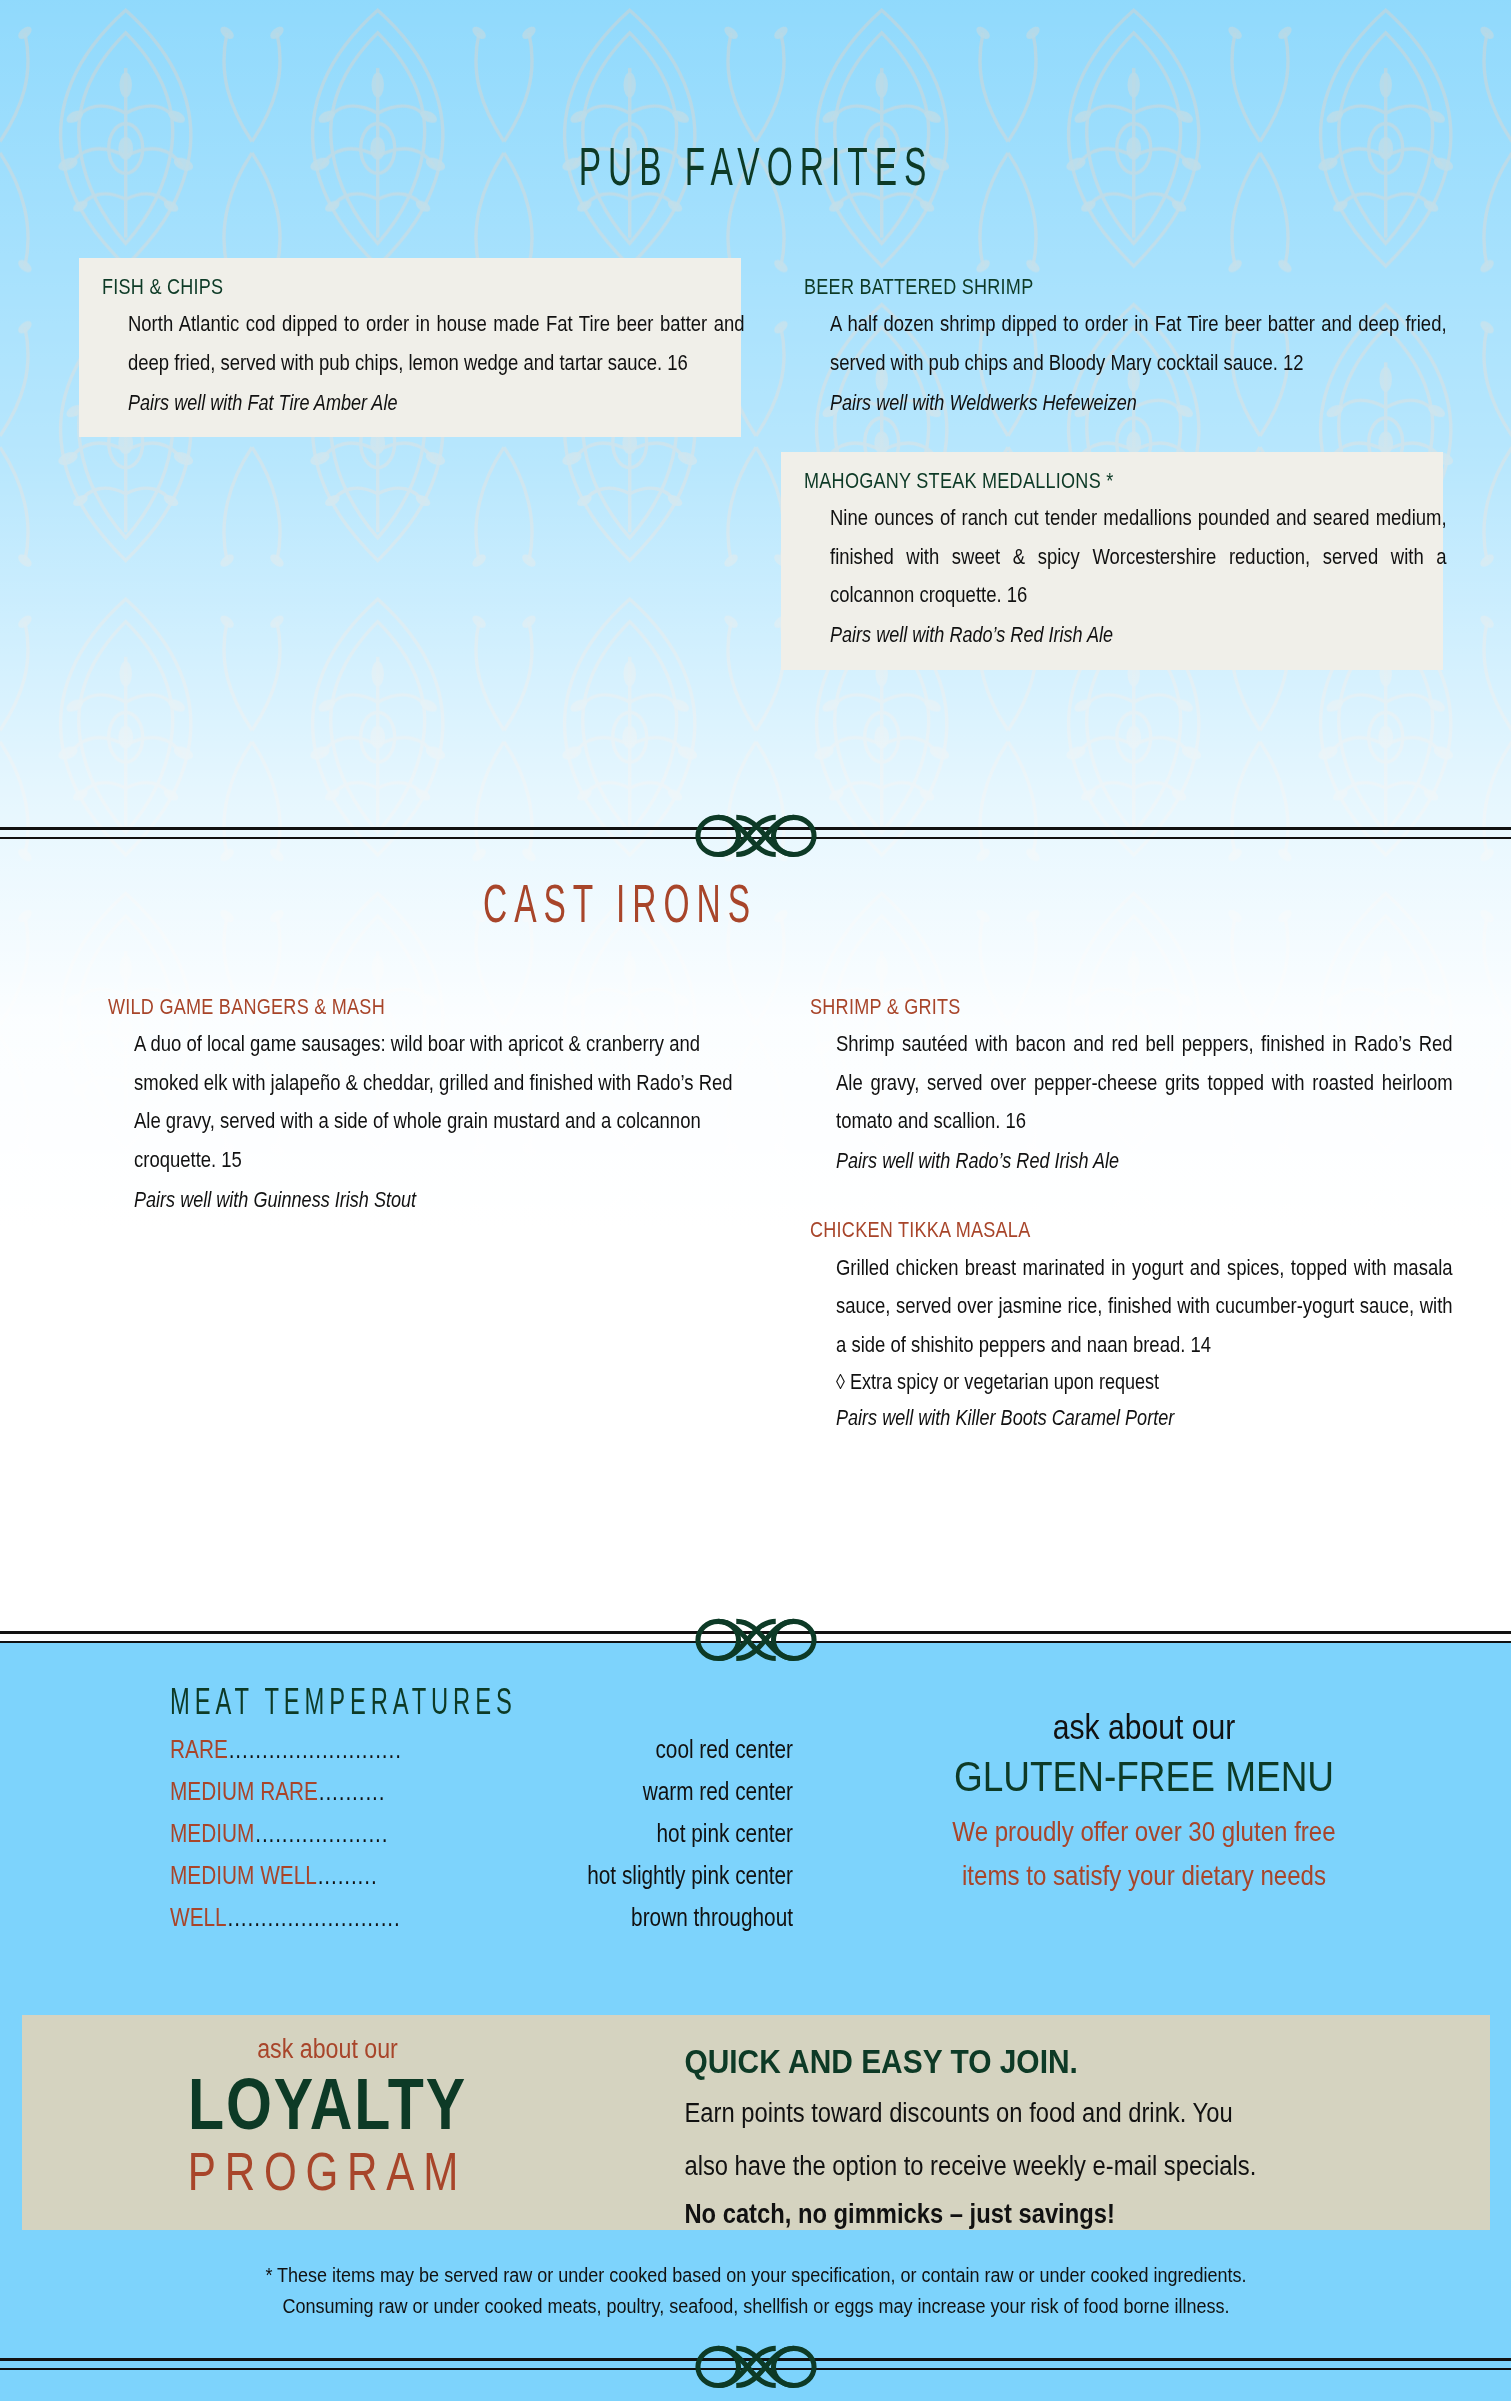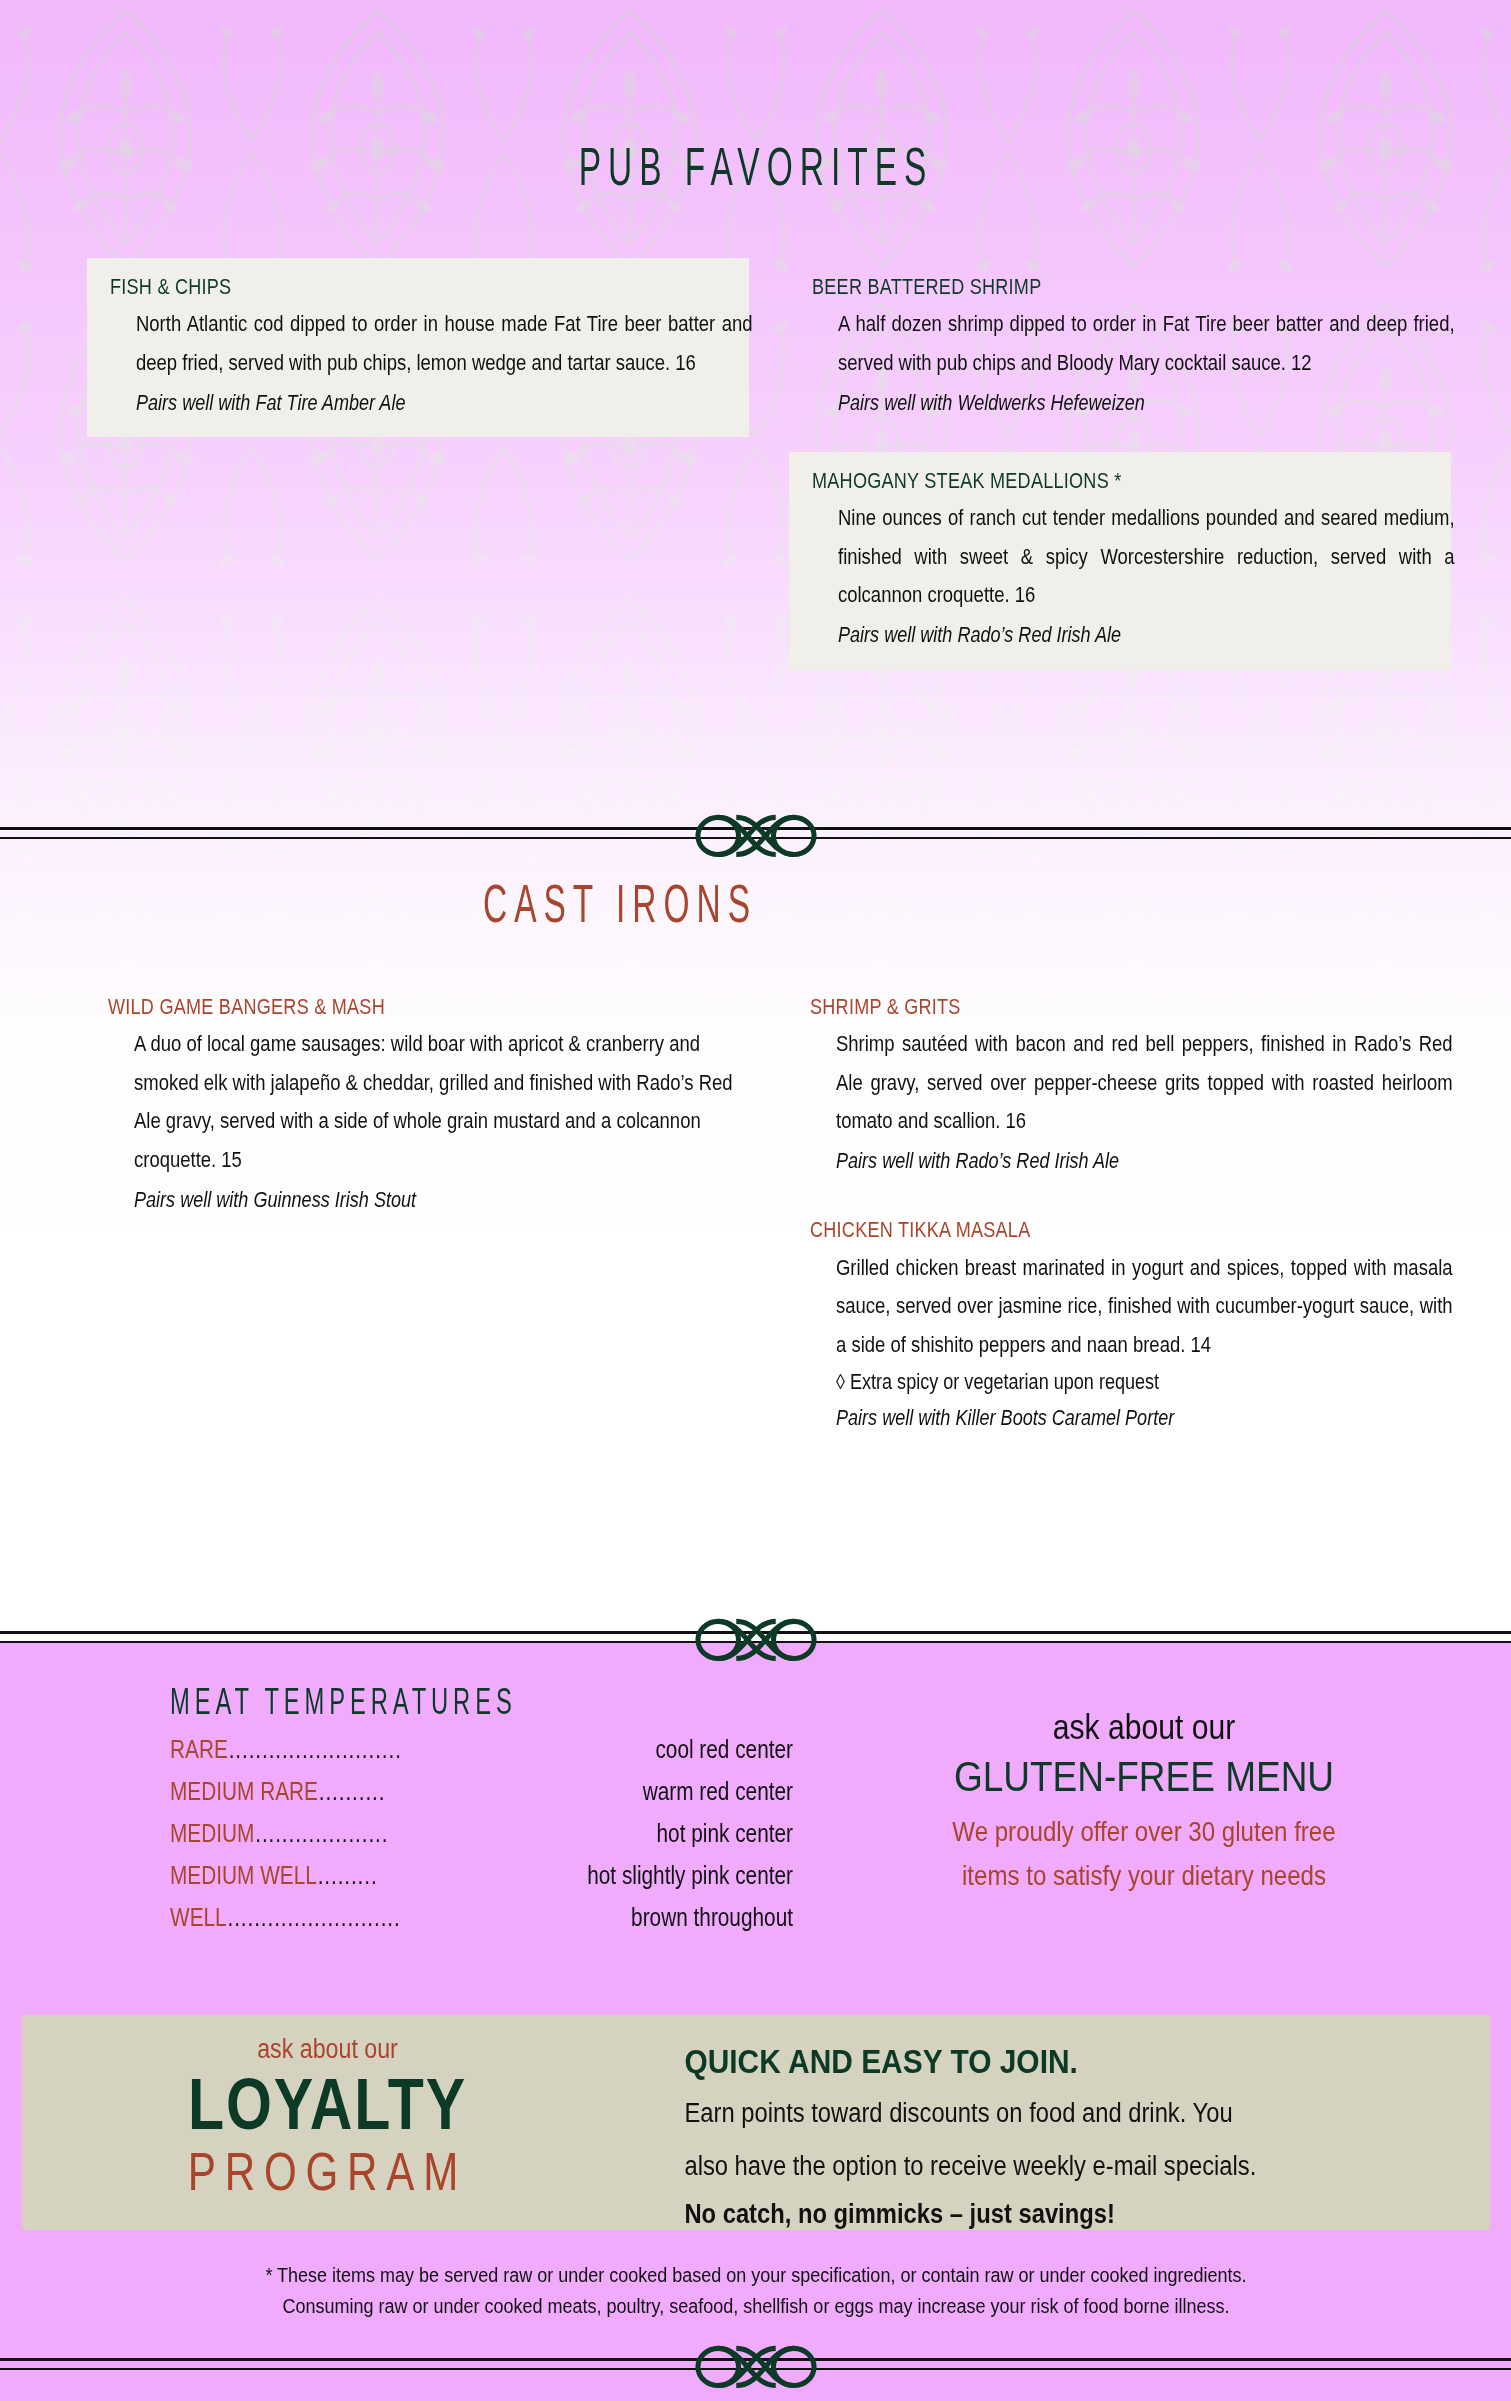--- a/index.html
+++ b/index.html
@@ -4,21 +4,21 @@
 <style>
   html, body {
     margin: 0;
     padding: 0;
     background: #ffffff;
   }
   .page {
     position: relative;
     width: 1512px;
     height: 2401px;
-    background: #f0abfc;
+    background: #7dd3fc;
     font-family: "Liberation Sans", sans-serif;
     overflow: hidden;
   }
   
   .damask {
     position: absolute;
     left: 0; top: 0;
     width: 1512px;
     height: 1642px;
     opacity: 0.55;
@@ -308,21 +308,21 @@
       </pattern>
     </defs>
     <rect x="0" y="0" width="2670" height="2900" fill="url(#dmk)"></rect>
   </svg>
   <div class="damask-fade"></div>
 
   <div style="position:absolute;left:0;top:139px;width:1512px;">
     <div class="section-title">PUB FAVORITES</div>
   </div>
 
-  <div class="col-wrap" style="left:87px; top:258px;">
+  <div class="col-wrap" style="left:79px; top:258px;">
     <div class="col">
 
       <div class="item hl" style="margin-bottom:25px;">
         <div class="item-bg"></div>
         <div class="item-inner">
           <div class="item-name">FISH &amp; CHIPS</div>
           <div class="item-desc">North Atlantic cod dipped to order in house made Fat Tire beer batter and deep fried, served with pub chips, lemon wedge and tartar sauce.  16</div>
           <div class="item-pair">Pairs well with Fat Tire Amber Ale</div>
         </div>
       </div>

